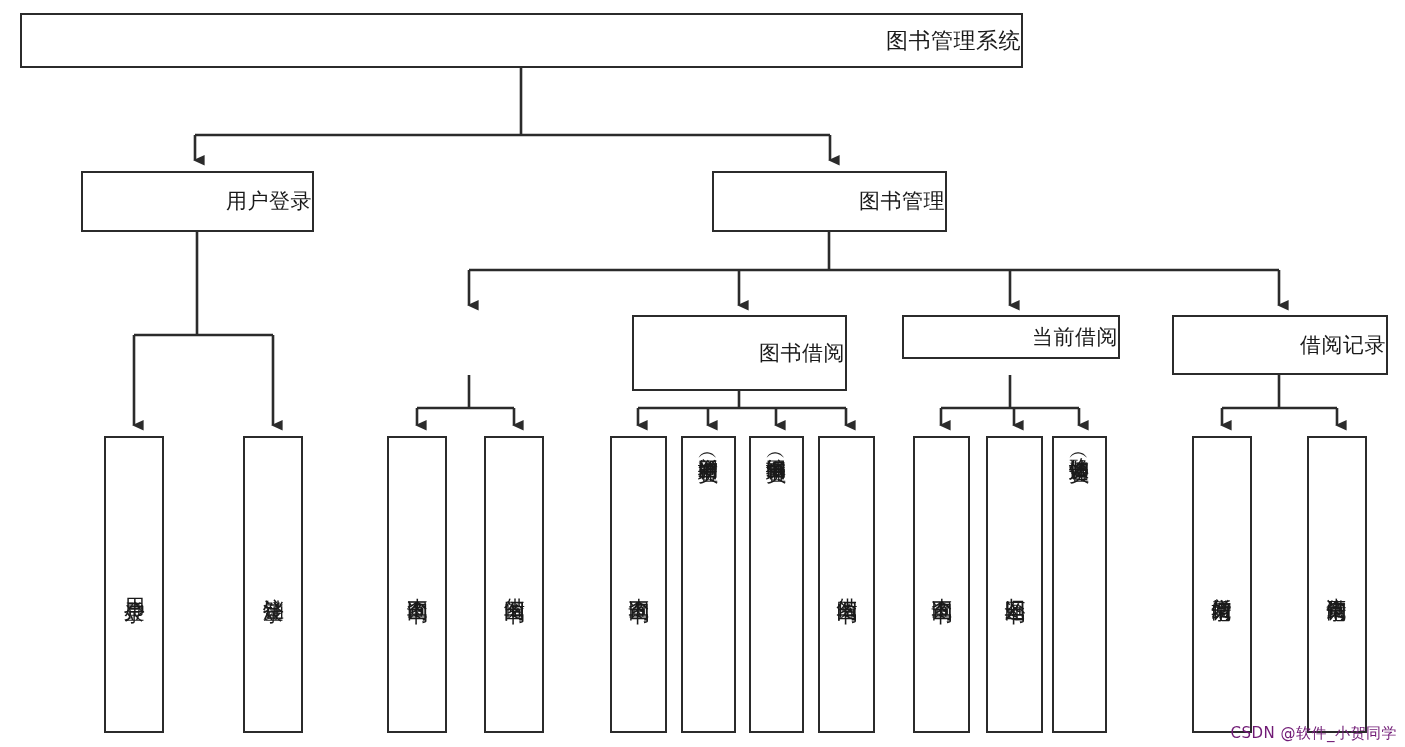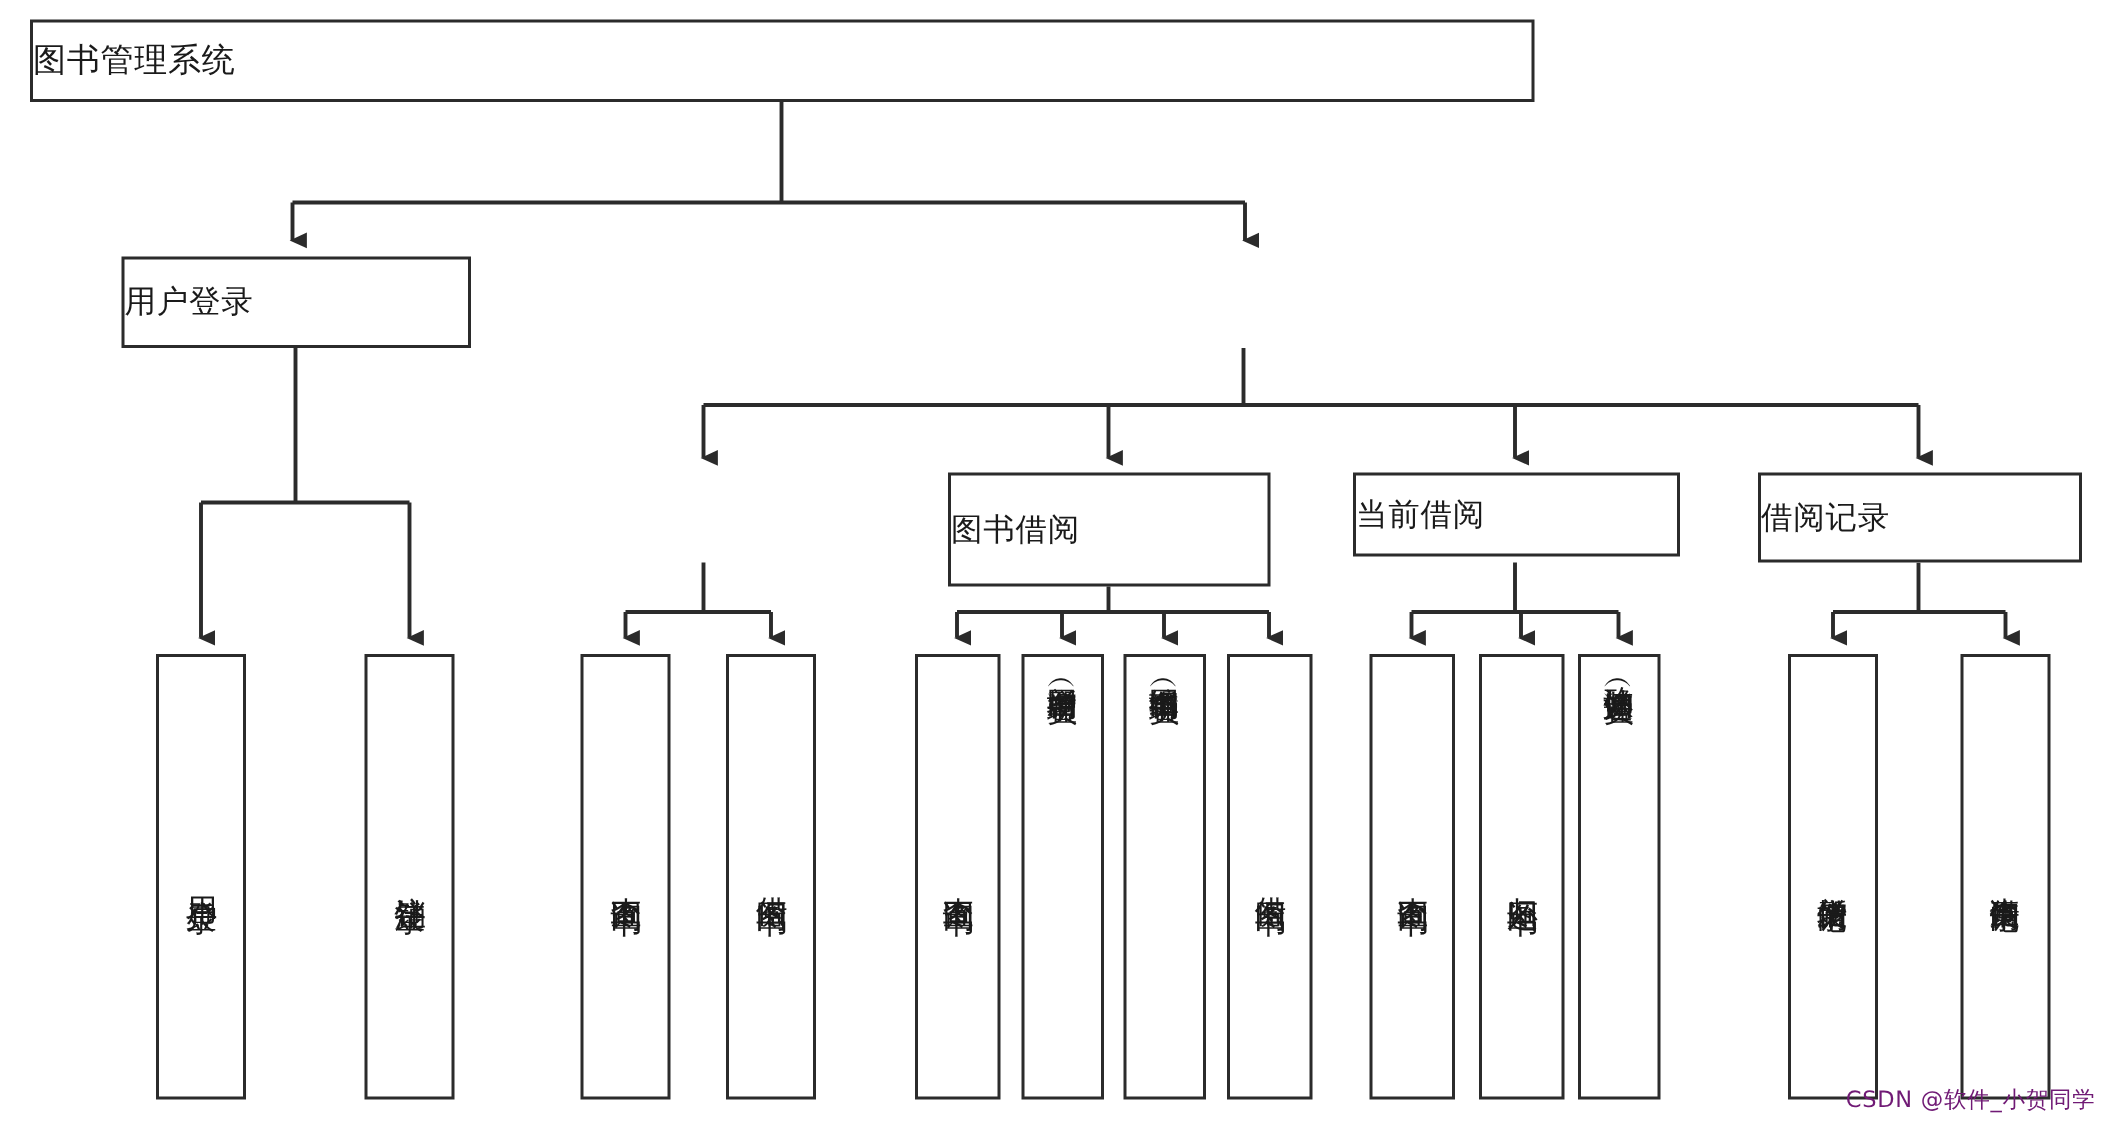--- a/index.html
+++ b/index.html
@@ -26,21 +26,21 @@
     height: 747px;
   }
   
   .node {
     position: absolute;
     box-sizing: border-box;
     border: 2px solid #2b2b2b;
     background: #ffffff;
     display: flex;
     align-items: center;
-    justify-content: flex-start;
+    justify-content: flex-end;
     color: #1a1a1a;
   }
   .node .label {
     display: block;
     text-align: center;
     line-height: 1.08;
     letter-spacing: 0.5px;
   }
   
   .node.horiz .label {
@@ -141,25 +141,28 @@
     </g>
   </svg>
 
   <div class="node horiz root" id="node-root" style="left: 20px; top: 13px; width: 1003px; height: 55px;">
     <span class="label">图书管理系统</span>
   </div>
 
   <div class="node horiz" id="node-l1-0" style="left: 81px; top: 171px; width: 233px; height: 61px;">
     <span class="label">用户登录</span>
   </div>
+  <div class="node horiz" id="node-l1-1" style="left: 712px; top: 171px; width: 235px; height: 61px;">
+    <span class="label">图书管理</span>
+  </div>
 
   <div class="node horiz" id="node-l2-1" style="left: 632px; top: 315px; width: 215px; height: 76px;">
     <span class="label">图书借阅</span>
   </div>
-  <div class="node horiz" id="node-l2-2" style="left: 902px; top: 315px; width: 218px; height: 56px;">
+  <div class="node horiz" id="node-l2-2" style="left: 902px; top: 315px; width: 218px; height: 44px;">
     <span class="label">当前借阅</span>
   </div>
   <div class="node horiz" id="node-l2-3" style="left: 1172px; top: 315px; width: 216px; height: 60px;">
     <span class="label">借阅记录</span>
   </div>
 
   <div class="node vert center" id="node-leaf-0" style="left: 104px; top: 436px; width: 60px; height: 297px;">
     <span class="label">用户登录</span>
   </div>
   <div class="node vert center" id="node-leaf-1" style="left: 243px; top: 436px; width: 60px; height: 297px;">

